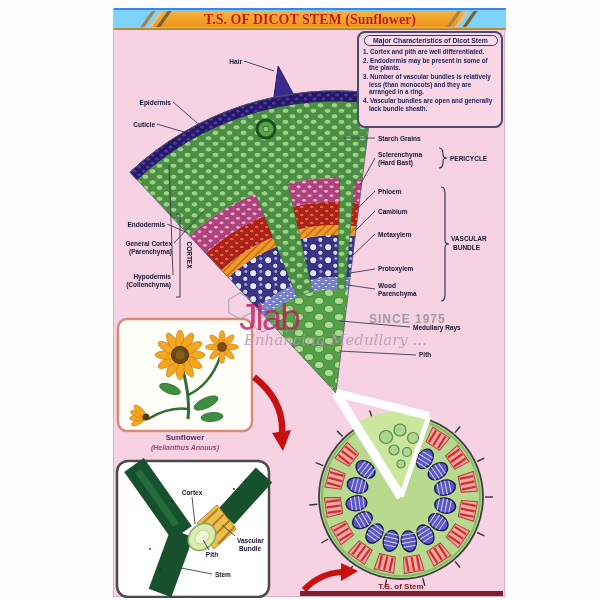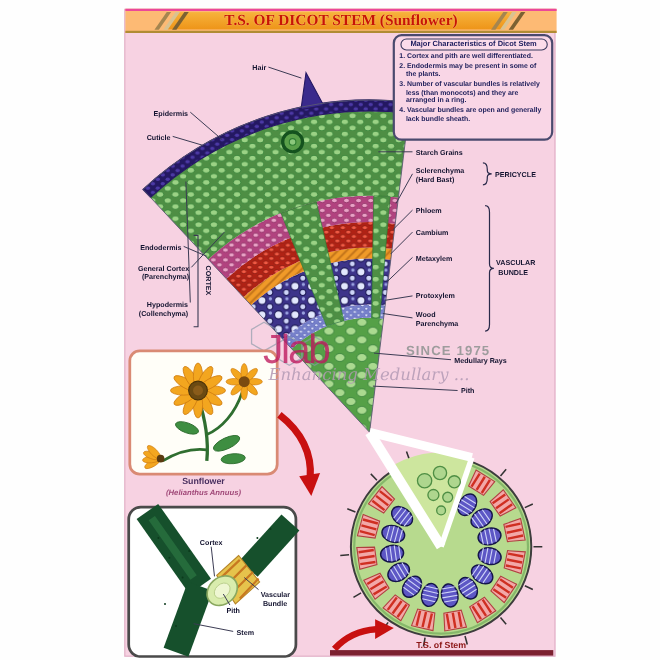--- a/index.html
+++ b/index.html
@@ -1,22 +1,22 @@
 <!DOCTYPE html>
 <html><head>
 <meta charset="utf-8">
 <style>
   html,body{margin:0;padding:0;background:#fff;}
   .stage{position:relative;width:600px;height:600px;background:#fefefe;overflow:hidden;
          font-family:"Liberation Sans",sans-serif;}
   .poster{position:absolute;left:113px;top:8px;width:392px;height:589px;
           background:#f7d2e2;border:1px solid #e0aec6;box-sizing:border-box;}
   
-  .banner{position:absolute;left:0;top:-1px;width:392px;height:22px;background:#fdba74;
-          border-top:2px solid #ec4899;border-bottom:2px solid #b08c34;box-sizing:border-box;z-index:5;}
+  .banner{position:absolute;left:0;top:-1px;width:392px;height:22px;background:#7dd3fc;
+          border-top:2px solid #3b82f6;border-bottom:2px solid #b08c34;box-sizing:border-box;z-index:5;}
   .banner-panel{position:absolute;left:38px;top:1px;width:314px;height:16px;
           background:linear-gradient(#f8b salt,#f09018);
           background:linear-gradient(#f7b33c,#ee9418);
           clip-path:polygon(10px 0,100% 0,calc(100% - 10px) 100%,0 100%);}
   .banner-title{position:absolute;left:0;top:0;width:100%;text-align:center;
           font-family:"Liberation Serif",serif;font-weight:bold;font-size:14px;line-height:19px;
           color:#c81404;text-shadow:0 0 1px #ffe2a0;z-index:2;}
   .stripe{position:absolute;top:1px;width:4px;height:16px;background:#a5854f;transform:skewX(-35deg);}
   
   .charbox{position:absolute;left:243px;top:22px;width:146px;height:97px;box-sizing:border-box;

